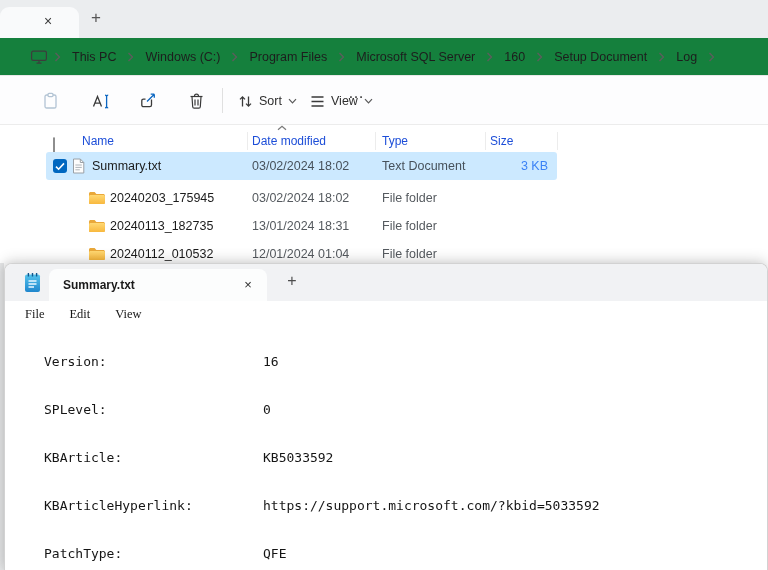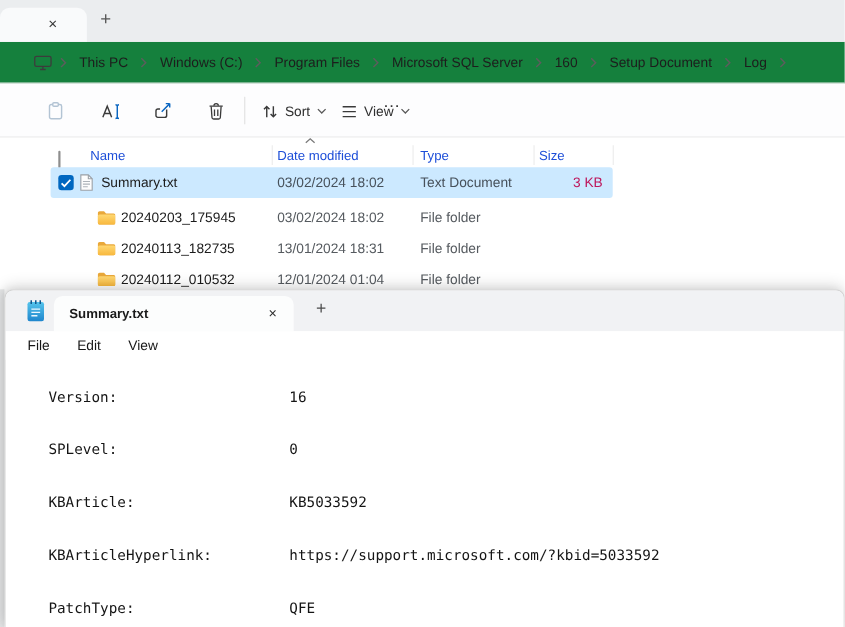--- a/index.html
+++ b/index.html
@@ -63,21 +63,21 @@
   .np-appicon { position:absolute; left:17px; top:7px; }
   .np-tab { position:absolute; left:44px; top:5px; width:218px; height:32px;
             background:#fcfdfd; border-radius:8px 8px 0 0; }
   .np-tab-title { position:absolute; left:14px; top:9px; font-size:12px; font-weight:700; color:#1a1a1a; }
   .np-tab-close { position:absolute; right:10px; top:7px; width:18px; height:18px; text-align:center;
             line-height:17px; font-size:13px; color:#2e2e2e; border-radius:4px; }
   .np-newtab { position:absolute; left:276px; top:7px; width:22px; height:22px; text-align:center;
             line-height:20px; font-size:16px; color:#4c4c4c; border-radius:4px; }
   .np-menubar { height:26px; background:#fff; display:flex; align-items:center;
             column-gap:21px; padding-left:18px; font-size:12.5px; color:#161616; }
-  .np-menubar span { padding:2px 2px; border-radius:3px; }
+  .np-menubar span { padding:2px 2px; border-radius:3px;font-family:Liberation Serif, serif; }
   .np-content { position:relative; height:244px; overflow:hidden; padding-left:26px;
             font-family:"DejaVu Sans Mono","Liberation Mono",monospace;
             font-size:13px; line-height:16px; color:#151515; white-space:pre; }
   .np-content .line:first-child { margin-top:-5px; }
   .line { height:16px; }
   .kvwrap { display:inline-block; margin-left:13px; }
   .kvwrap .lbl { display:inline-block; width:219px; }
 
   .left-sliver { position:absolute; left:0; top:263px; width:4px; height:307px; background:#e7e8e9; }
   svg { display:block; }
@@ -231,21 +231,21 @@
         <span class="c-ficon">
           <svg width="13" height="16" viewBox="0 0 13 16">
             <path d="M1.5 1 h6.8 L11.8 4.5 V15 H1.5 Z" fill="#fdfdfd" stroke="#9aa0a6" stroke-width="1"></path>
             <path d="M8.3 1 V4.5 H11.8" fill="none" stroke="#9aa0a6" stroke-width="1"></path>
             <path d="M3.4 7 h6.4 M3.4 9.4 h6.4 M3.4 11.8 h4.4" stroke="#aeb4ba" stroke-width="1"></path>
           </svg>
         </span>
         <span class="cell c-name" style="left:92px">Summary.txt</span>
         <span class="cell" style="left:252px;color:#47515b">03/02/2024 18:02</span>
         <span class="cell" style="left:382px;color:#47515b">Text Document</span>
-        <span class="cell" style="left:485px;width:63px;text-align:right;color:#be185d">3 KB</span>
+        <span class="cell" style="left:485px;width:63px;text-align:right;color:#3b82f6">3 KB</span>
       </div>
 
       <div class="frow gap-top">
         <span class="c-foldicon">
           <svg width="17" height="14" viewBox="0 0 17 14">
             <defs>
                 <linearGradient id="fg1" x1="0" y1="0" x2="0" y2="1">
                   <stop offset="0" stop-color="#ffd872"></stop>
                   <stop offset="1" stop-color="#f8b83e"></stop>
                 </linearGradient>

